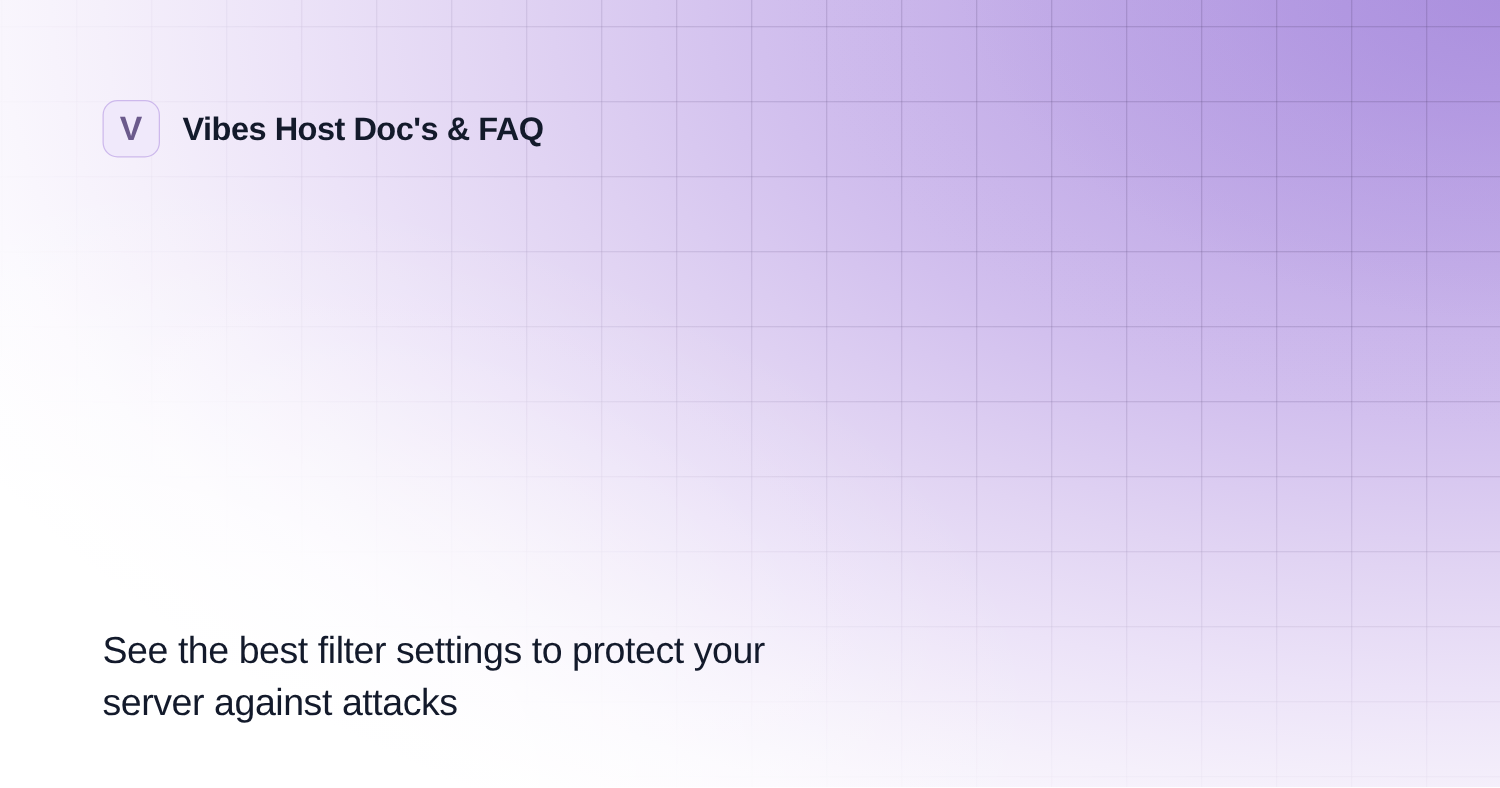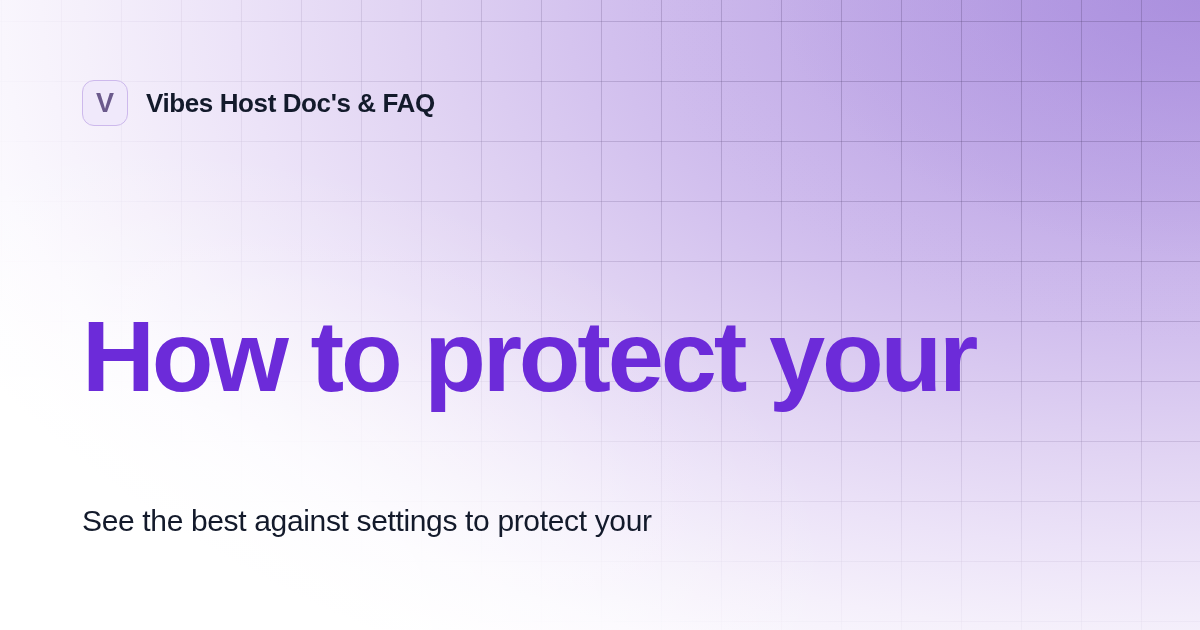--- a/index.html
+++ b/index.html
@@ -207,21 +207,21 @@
   <div class="content">
 
     <div class="brand">
       <div class="brand-badge">
         <span class="brand-badge-letter">V</span>
       </div>
       <div class="brand-title">Vibes Host Doc's &amp; FAQ</div>
     </div>
 
     <h1 class="headline">
-      <span class="headline-line">How to protect your</span>
     </h1>
 
     <p class="subtitle">
-      <span class="subtitle-line">See the best against settings to protect your</span>
+      <span class="subtitle-line">See the best filter settings to protect your</span>
+      <span class="subtitle-line">server against attacks</span>
     </p>
 
   </div>
 </div>
 
 </body></html>

